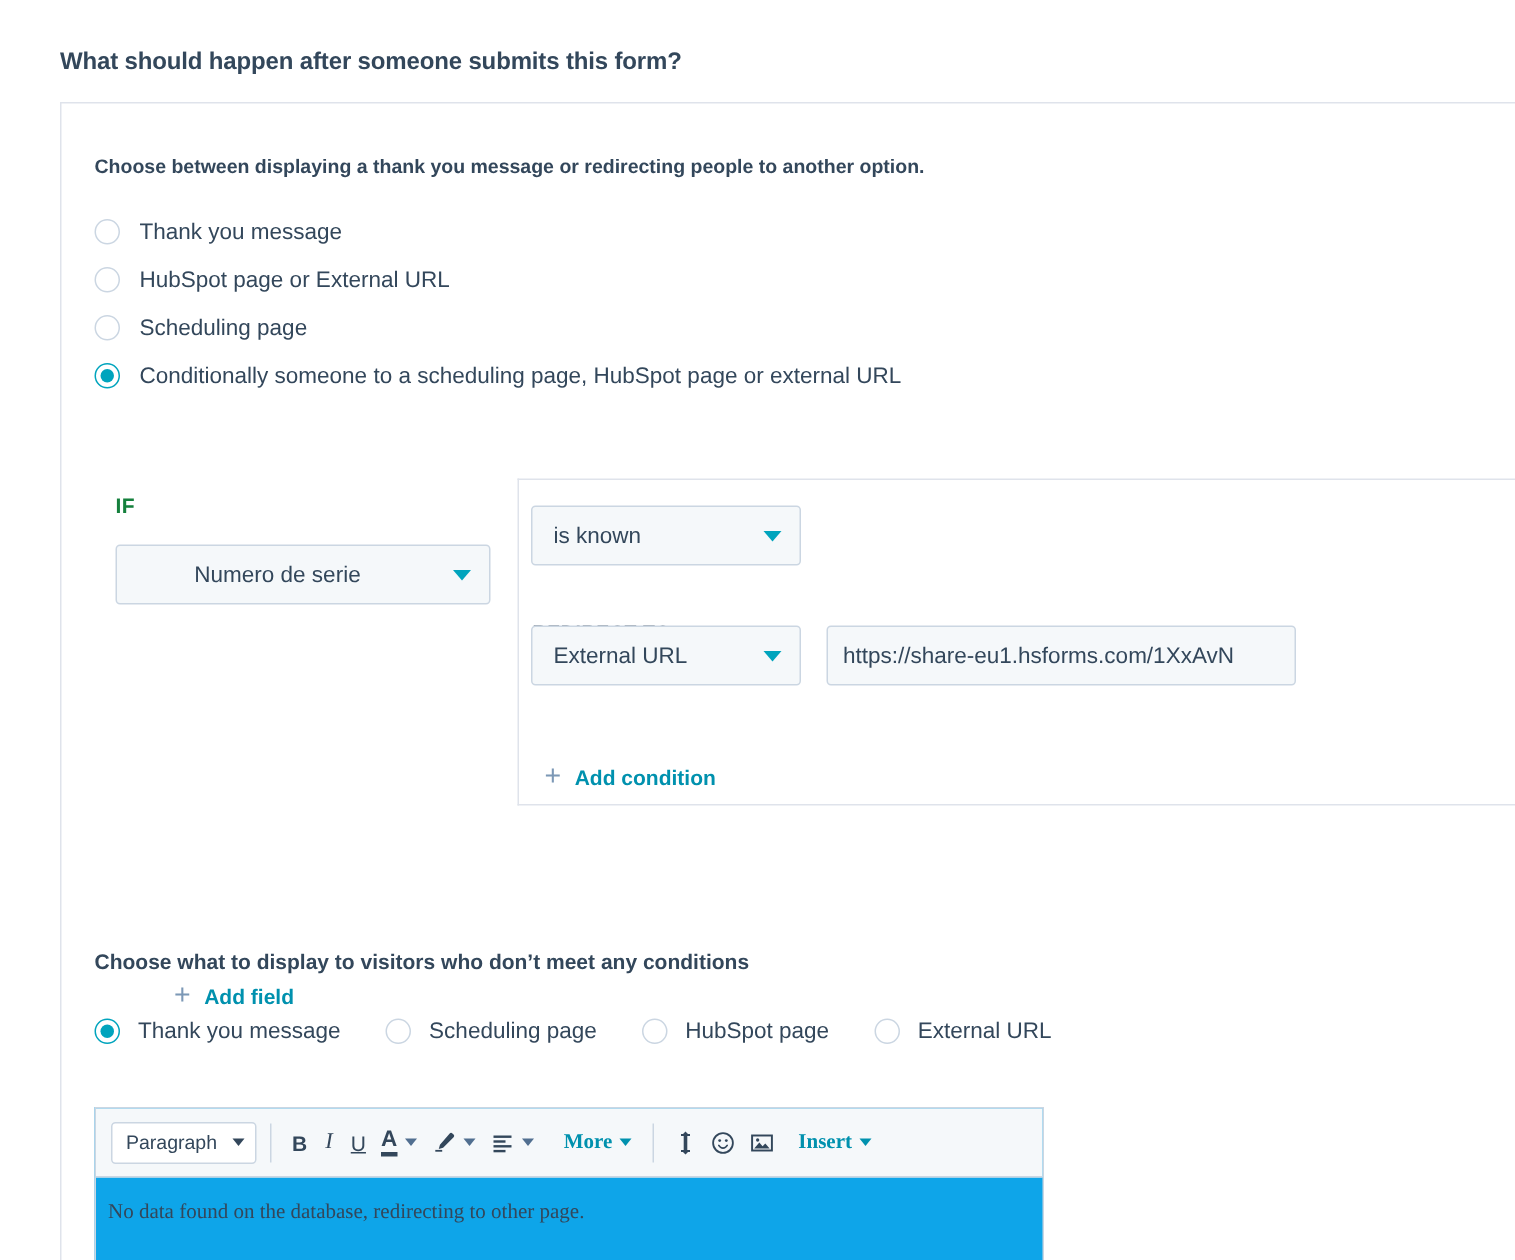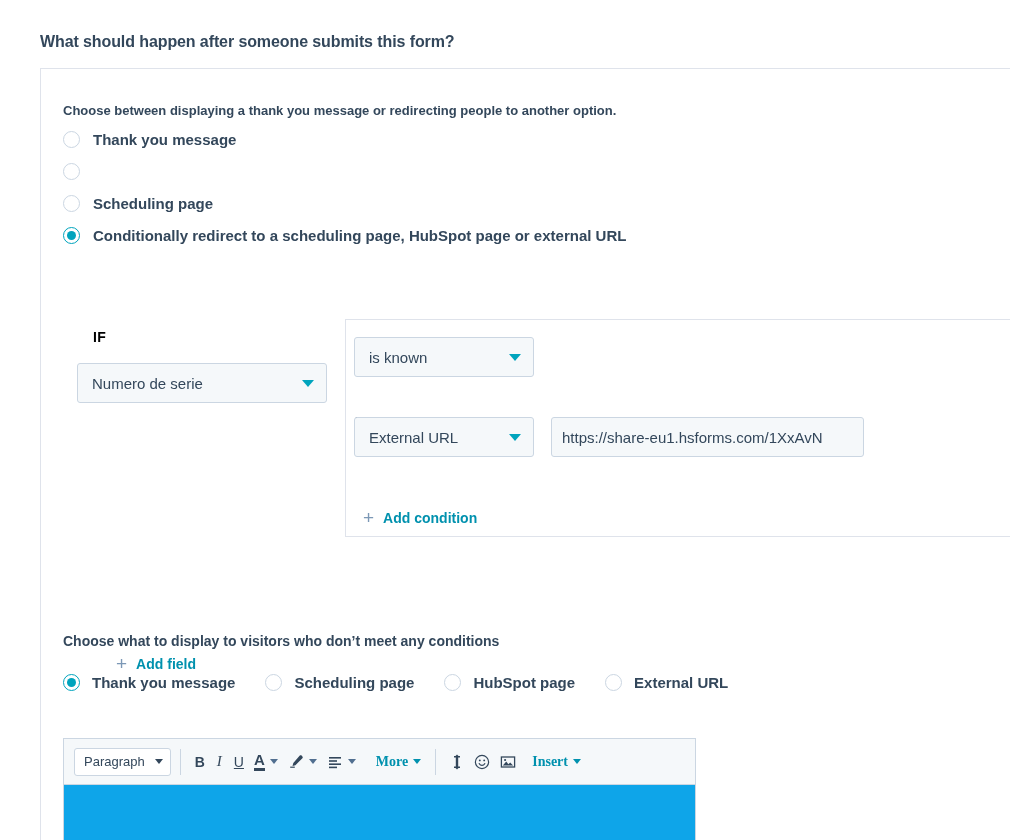--- a/index.html
+++ b/index.html
@@ -48,24 +48,23 @@
   }
 
   
   .radio-list {
     position: absolute;
     left: 62px;
     top: 130px;
   }
   .radio-row {
     display: flex;
-    align-items: flex-start;
+    align-items: flex-end;
     height: 32px;
     margin-bottom: 0px;
-    font-weight: bold;
   }
   .radio {
     width: 17px;
     height: 17px;
     border-radius: 50%;
     border: 1px solid #cbd6e2;
     box-sizing: border-box;
     background: #fff;
     flex: 0 0 auto;
     position: relative;
@@ -126,22 +125,21 @@
     width: 948px;
     height: 218px;
   }
   .if-label {
     position: absolute;
     left: 14px;
     top: 10px;
     font-size: 14px;
     font-weight: bold;
     letter-spacing: 0.3px;
-    color: #000000;
-    margin-left: 16px;
+    color: #15803d;
   }
 
   .select {
     box-sizing: border-box;
     background: #f5f8fa;
     border: 1px solid #cbd6e2;
     border-radius: 3px;
     height: 40px;
     display: flex;
     align-items: center;
@@ -159,21 +157,21 @@
   .caret-down {
     width: 0;
     height: 0;
     border-left: 6px solid transparent;
     border-right: 6px solid transparent;
     border-top: 7px solid #00a4bd;
     margin-left: 8px;
     flex: 0 0 auto;
   }
 
-  #field-select { left: 14px; top: 44px; width: 250px; }
+  #field-select { left: 14px; top: 44px; width: 250px; text-align: center; }
 
   .cond-card {
     position: absolute;
     left: 282px;
     top: 0px;
     width: 666px;
     height: 218px;
     border: 1px solid #dfe3eb;
     border-right: none;
     box-sizing: border-box;
@@ -352,28 +350,29 @@
 
   <div class="section-label" style="left:22px; top:34px;">Choose between displaying a thank you message or redirecting people to another option.</div>
 
   <div class="radio-list" style="left:22px; top:62px;">
     <div class="radio-row">
       <span class="radio"></span>
       <span class="radio-label">Thank you message</span>
     </div>
     <div class="radio-row">
       <span class="radio"></span>
+      <span class="radio-label">HubSpot page or External URL</span>
     </div>
     <div class="radio-row">
       <span class="radio"></span>
       <span class="radio-label">Scheduling page</span>
     </div>
     <div class="radio-row">
       <span class="radio checked"></span>
-      <span class="radio-label">Conditionally redirect to a scheduling page, HubSpot page or external URL</span>
+      <span class="radio-label">Conditionally someone to a scheduling page, HubSpot page or external URL</span>
     </div>
   </div>
 
 
   <div class="field-group" style="left:22px; top:250px;">
     <div class="if-label">IF</div>
 
     <div class="select" id="field-select">
       <span class="sel-text">Numero de serie</span>
       <span class="caret-down"></span>
@@ -504,15 +503,18 @@
           </svg>
         </span>
       </div>
 
       <div class="tb-link" style="margin-left:6px;">
         <span>Insert</span>
         <span class="tb-caret"></span>
       </div>
     </div>
 
+    <div class="editor-body">
+      <span>No data found on the database, redirecting to other page.</span>
+    </div>
   </div>
 
 </div>
 
 </body></html>

